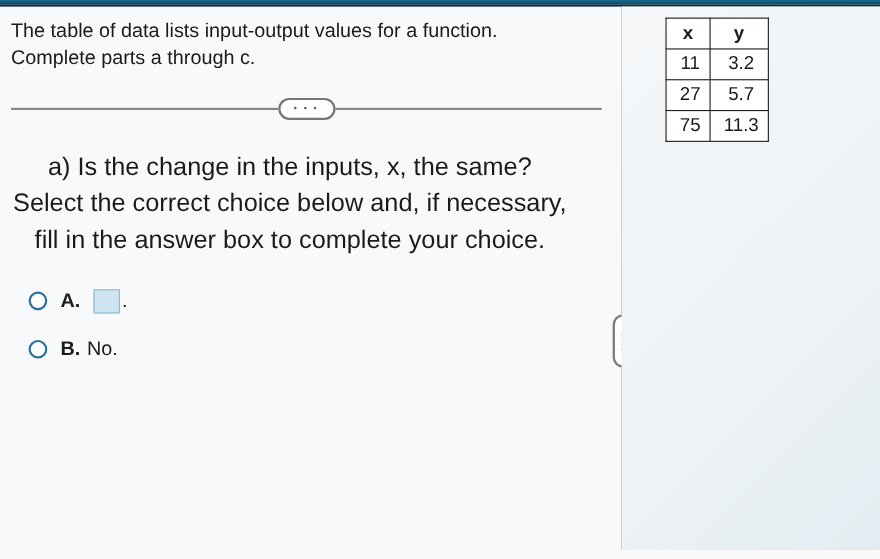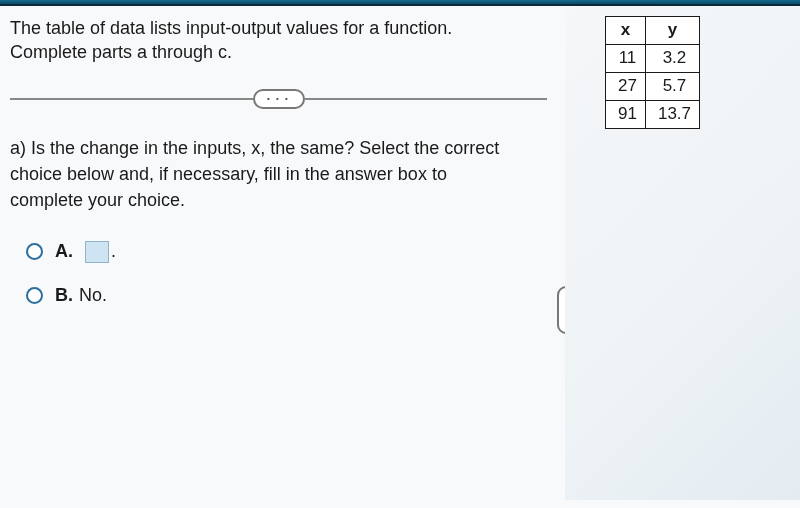--- a/index.html
+++ b/index.html
@@ -47,23 +47,24 @@
     .hr-seg { flex: 1; height: 2px; background: #888; }
     .pill {
       width: 52px; height: 20px;
       border: 2px solid #777; border-radius: 11px;
       background: #fff;
       display: flex; align-items: center; justify-content: center;
       color: #555; letter-spacing: 2px; font-weight: bold; font-size: 8px;
       margin: 0 0px;
     }
     .part-q {
-      font-size: 18px; line-height: 1.45;
+      font-size: 23px; line-height: 1.45;
       margin-bottom: 28px;
       padding-right: 30px;
+      text-align: center;
     }
     .choices { padding-left: 16px; }
     .choice-row {
       display: flex; align-items: center;
       font-size: 18px; margin-bottom: 22px;
     }
     .radio {
       width: 17px; height: 17px;
       border: 2px solid #2a6f9e; border-radius: 50%;
       margin-right: 12px; background: #fff;
@@ -164,20 +165,20 @@
       <tbody id="tbody">
           <tr>
             <td class="x">11</td>
             <td class="y">3.2</td>
           </tr>
           <tr>
             <td class="x">27</td>
             <td class="y">5.7</td>
           </tr>
           <tr>
-            <td class="x">91</td>
-            <td class="y">13.7</td>
+            <td class="x">75</td>
+            <td class="y">11.3</td>
           </tr>
         </tbody>
     </table>
   </div>
 
 </div>
 
 </body></html>

